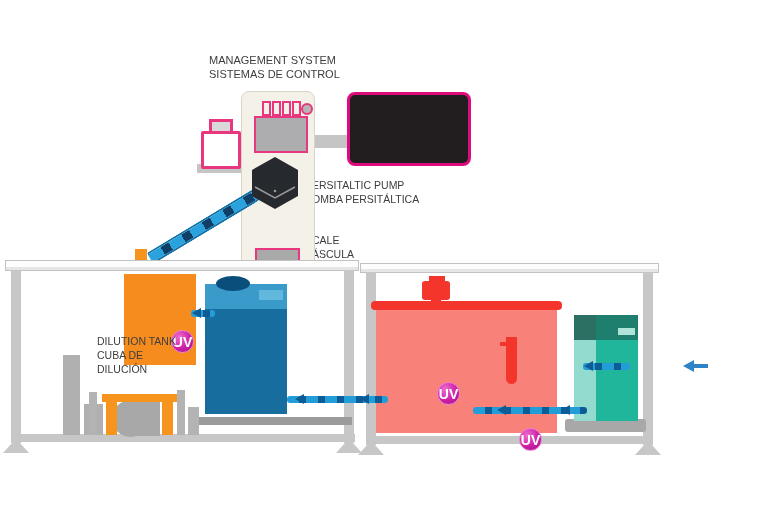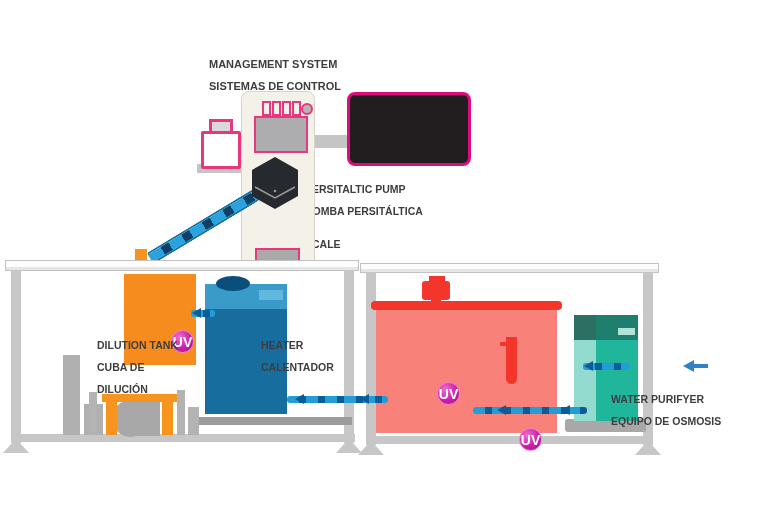--- a/index.html
+++ b/index.html
@@ -1,21 +1,21 @@
 <!DOCTYPE html>
 <html><head>
 <meta charset="utf-8">
 <style>
   html,body{margin:0;padding:0;background:#fff;}
   #canvas{
     position:relative;width:768px;height:512px;background:#ffffff;overflow:hidden;
     font-family:"Liberation Sans",sans-serif;
   }
   .lbl{
-    position:absolute;font-weight:bold;font-size:10.5px;line-height:22px;
+    position:absolute;font-weight:normal;font-size:10.5px;line-height:14px;
     color:#3d3d3d;white-space:pre;letter-spacing:0;
   }
   .abs{position:absolute;}
   
   .tabletop{position:absolute;background:#fdfdfd;border:1px solid #c2c2c2;box-shadow:inset 0 -3px 0 #e6e6e6;}
   .leg{position:absolute;width:10px;background:#c7c7c7;}
   .rail{position:absolute;height:8px;background:#c7c7c7;}
   .foot{position:absolute;width:26px;height:11px;background:#c7c7c7;clip-path:polygon(38% 0,62% 0,100% 100%,0 100%);}
   
   .pipe{position:absolute;height:7px;border-radius:3px;
@@ -91,22 +91,20 @@
   <div class="abs" style="left:216px;top:276px;width:34px;height:15px;background:#0a4f7b;border-radius:50%"></div>
   <div class="abs" style="left:259px;top:290px;width:24px;height:10px;background:#62b7dd"></div>
 
   <div class="pipe" style="left:191px;top:310px;width:24px"></div>
   <div class="arrowL" style="left:192px;top:308px"></div>
   <div class="uv" style="left:171px;top:302px">UV</div>
 
   <div class="lbl" style="left:97px;top:334px">DILUTION TANK
 CUBA DE
 DILUCIÓN</div>
-  <div class="lbl" style="left:261px;top:334px">HEATER
-CALENTADOR</div>
 
   <div class="abs" style="left:89px;top:392px;width:8px;height:43px;background:#b3b3b3"></div>
   <div class="abs" style="left:112px;top:400px;width:37px;height:37px;background:#a8a8a8;border-radius:50%"></div>
   <div class="abs" style="left:134px;top:398px;width:26px;height:38px;background:#a8a8a8"></div>
   <div class="abs" style="left:102px;top:394px;width:78px;height:8px;background:#f7941e"></div>
   <div class="abs" style="left:106px;top:402px;width:11px;height:33px;background:#f7941e"></div>
   <div class="abs" style="left:162px;top:402px;width:11px;height:33px;background:#f7941e"></div>
   <div class="abs" style="left:177px;top:390px;width:8px;height:45px;background:#b3b3b3"></div>
   <div class="abs" style="left:188px;top:407px;width:11px;height:28px;background:#b3b3b3"></div>
   <div class="abs" style="left:199px;top:417px;width:153px;height:8px;background:#9b9b9b"></div>
@@ -141,16 +139,14 @@
   <div class="pipe" style="left:473px;top:407px;width:114px"></div>
   <div class="arrowL" style="left:497px;top:405px"></div>
   <div class="arrowL" style="left:561px;top:405px"></div>
   <div class="uv" style="left:519px;top:400px">UV</div>
 
   <div class="pipe" style="left:583px;top:363px;width:47px"></div>
   <div class="arrowL" style="left:584px;top:361px"></div>
   <div class="abs" style="left:683px;top:360px;width:0;height:0;border-top:6px solid transparent;border-bottom:6px solid transparent;border-right:11px solid #2e83c6"></div>
   <div class="abs" style="left:693px;top:364px;width:15px;height:4px;background:#2e83c6"></div>
 
-  <div class="lbl" style="left:611px;top:388px">WATER PURIFYER
-EQUIPO DE OSMOSIS</div>
 
 </div>
 
 </body></html>

